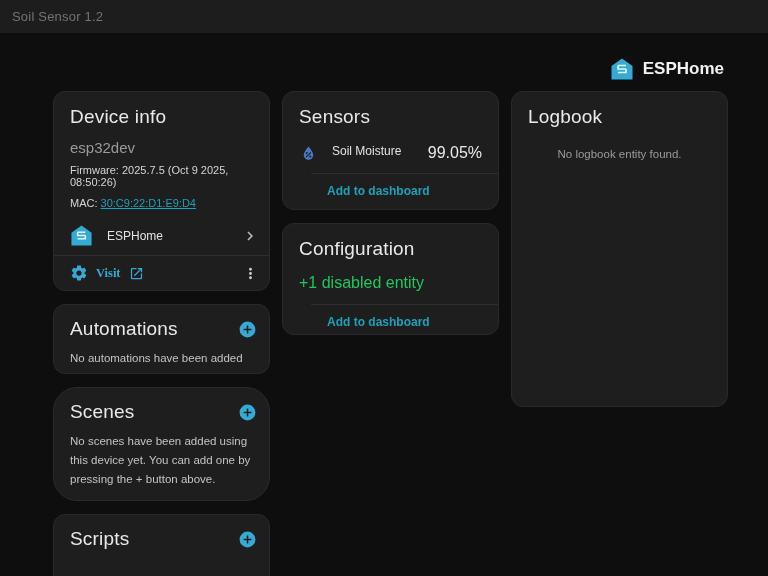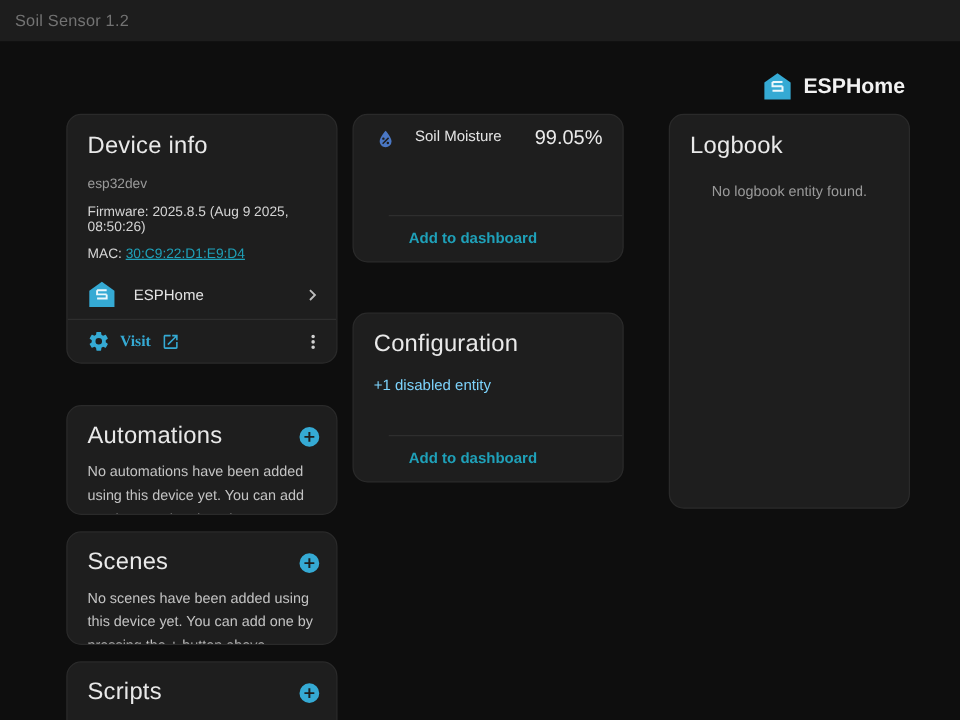--- a/index.html
+++ b/index.html
@@ -57,72 +57,72 @@
   .card-head-row {
     padding: 13px 12px 0 16px;
     display: flex;
     align-items: center;
     justify-content: space-between;
   }
 
   
   .dev-info { height: 200px; }
   .dev-meta { padding: 12px 16px 0 16px; }
-  .dim { font-size: 11px; color: #9a9a9a; line-height: 15px; }
+  .dim { font-size: 15px; color: #9a9a9a; line-height: 15px; }
   .meta-line { font-size: 11px; color: #d4d4d4; margin-top: 9px; }
   .teal-link { color: #1fa0b8; text-decoration: underline; cursor: pointer; }
   .integration-row {
     display: flex; align-items: center; gap: 14px;
     padding: 8px 10px 8px 16px; margin-top: 7px; cursor: pointer;
   }
   .integration-name { font-size: 12px; color: #e3e3e3; flex: 1; }
   .divider { height: 1px; background: #2e2e2e; }
   .actions-row {
     display: flex; align-items: center; gap: 8px;
     padding: 8px 10px 8px 16px; flex: 1;
   }
   .visit-label { font-size: 12.5px; font-weight: 600; color: #35aad4; cursor: pointer; font-family: Liberation Serif, serif; }
   .spacer { flex: 1; }
 
   
   .sensors-card { height: 119px; }
-  .config-card { height: 136px; margin-top: 27px; }
+  .config-card { height: 112px; }
   .entity-row {
     display: flex; align-items: flex-start; gap: 14px;
     padding: 10px 16px; cursor: pointer;
   }
   .entity-name { font-size: 12px; color: #e3e3e3; flex: 1; }
   .entity-value { font-size: 16px; color: #eaeaea; }
   .card-footer {
     margin-top: auto;
     padding-left: 28px;
   }
   .footer-link {
     display: block;
     padding: 10px 16px 12px 16px;
     font-size: 12px; font-weight: 600;
     color: #1fa0b8; cursor: pointer;
   }
   .config-link {
     padding: 14px 16px 12px 16px;
-    font-size: 12px; color: #7dd3fc; cursor: pointer;
-  }
-
-  
-  .logbook-card { height: 316px; margin-left: 24px; }
+    font-size: 16px; color: #22c55e; cursor: pointer;
+  }
+
+  
+  .logbook-card { height: 316px; }
   .empty-centered {
     margin-top: 20px;
     text-align: center;
     font-size: 11.5px;
     color: #9a9a9a;
   }
 
   
-  .auto-card { height: 88px; margin-top: 20px; }
-  .scenes-card { height: 91px; }
+  .auto-card { height: 70px; }
+  .scenes-card { height: 114px; border-radius: 24px; }
   .scripts-card { height: 120px; }
   .empty-paragraph {
     padding: 9px 16px 12px 16px;
     font-size: 11.5px;
     line-height: 19px;
     color: #c3c3c3;
   }
 
   .icon { display: inline-flex; flex: none; }
   .icon svg { display: block; }
@@ -148,21 +148,21 @@
 <div class="content">
 
   <div class="col">
 
     <div class="card dev-info">
       <div class="card-head">
         <h2 class="card-title">Device info</h2>
       </div>
       <div class="dev-meta">
         <div class="dim">esp32dev</div>
-        <div class="meta-line">Firmware: 2025.8.5 (Aug 9 2025, 08:50:26)</div>
+        <div class="meta-line">Firmware: 2025.7.5 (Oct 9 2025, 08:50:26)</div>
         <div class="meta-line">
           <span>MAC: </span>
           <span class="teal-link">30:C9:22:D1:E9:D4</span>
         </div>
       </div>
       <div class="integration-row">
         <span class="icon">
           <svg width="23" height="23" viewBox="0 0 24 24">
             <path d="M12 1.5 L22.5 9 V22.5 H1.5 V9 Z" fill="#35aad4"></path>
             <path d="M8 8.5 H16 M8 8.5 V12 H16 M8 15.5 H16 V12" stroke="#eaf7fc" stroke-width="1.6" fill="none"></path>
@@ -230,20 +230,23 @@
           </svg>
         </span>
       </div>
     </div>
 
   </div>
 
   <div class="col">
 
     <div class="card sensors-card">
+      <div class="card-head" style="padding-bottom:6px;">
+        <h2 class="card-title">Sensors</h2>
+      </div>
       <div class="entity-row">
         <span class="icon">
           <svg width="19" height="19" viewBox="0 0 24 24" fill="#4a77c4">
             <path d="M12,3.25C12,3.25 6,10 6,14C6,17.32 8.69,20 12,20A6,6 0 0,0 18,14C18,10 12,3.25 12,3.25M14.47,9.97L15.53,11.03L9.53,17.03L8.47,15.97M9.75,10A1.25,1.25 0 0,1 11,11.25A1.25,1.25 0 0,1 9.75,12.5A1.25,1.25 0 0,1 8.5,11.25A1.25,1.25 0 0,1 9.75,10M14.25,14.5A1.25,1.25 0 0,1 15.5,15.75A1.25,1.25 0 0,1 14.25,17A1.25,1.25 0 0,1 13,15.75A1.25,1.25 0 0,1 14.25,14.5Z"></path>
           </svg>
         </span>
         <span class="entity-name">Soil Moisture</span>
         <span class="entity-value">99.05%</span>
       </div>
       <div class="card-footer">

